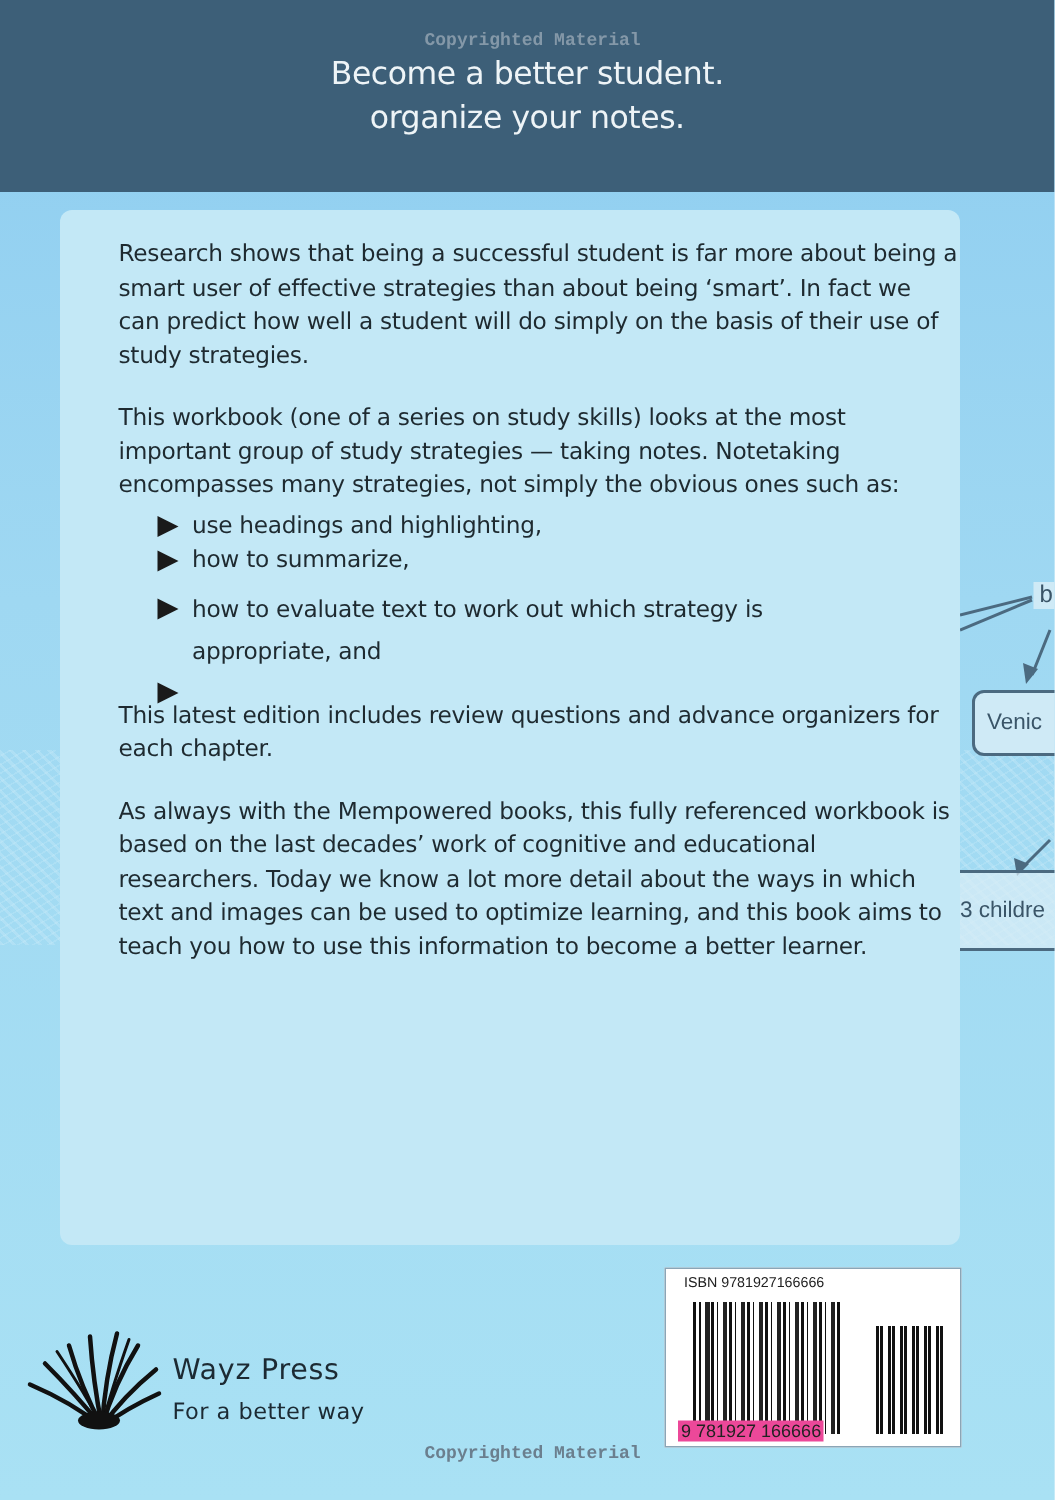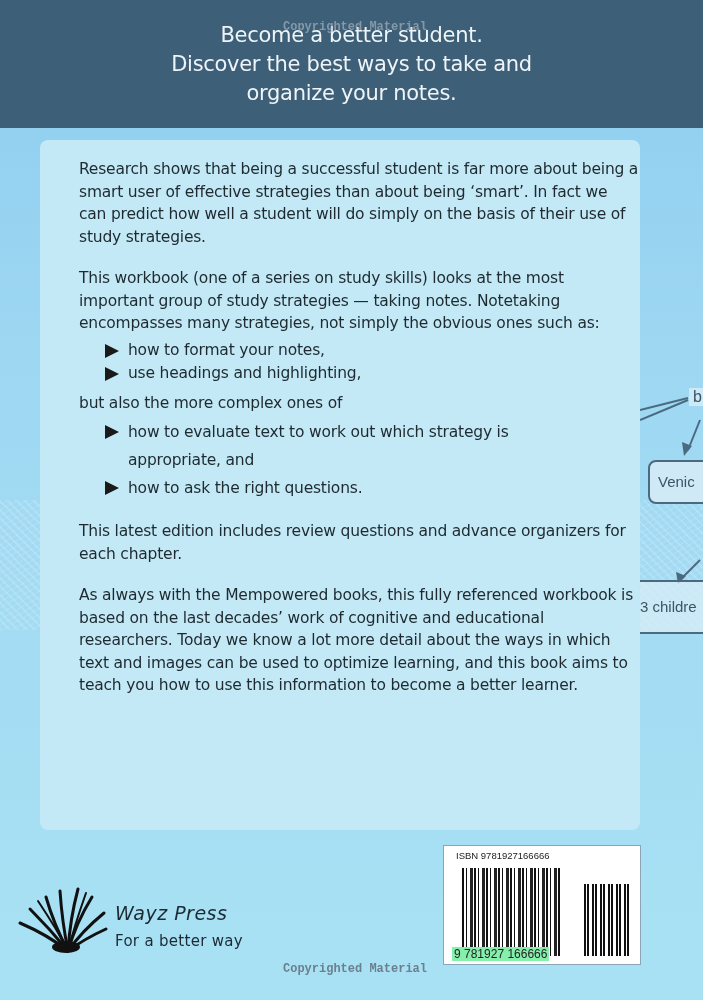--- a/index.html
+++ b/index.html
@@ -28,32 +28,31 @@
     .map .box{position:absolute;left:8px;top:90px;width:70px;height:40px;border:2px solid #4b6a80;border-radius:8px;background:#cfeaf6;color:#3a5568;font-size:15px;line-height:40px;padding-left:8px;font-family:"Liberation Sans",sans-serif;}
     .map .b{position:absolute;left:49px;top:18px;background:#cfeaf6;color:#3a5568;font-size:16px;padding:0 4px;font-family:"Liberation Sans",sans-serif;}
     .map .children{position:absolute;left:0;top:210px;width:70px;color:#3a5568;font-size:15px;font-family:"Liberation Sans",sans-serif;border-top:2px solid #4b6a80;border-bottom:2px solid #4b6a80;height:50px;line-height:50px;background:rgba(220,238,246,0.7);}
     .barcode{position:absolute;left:443px;top:845px;width:196px;height:118px;background:#ffffff;border:1px solid #8ba5b6;}
     .barcode .isbn{position:absolute;left:12px;top:4px;font-size:9.5px;color:#222;font-family:"Liberation Sans",sans-serif;}
     .barcode .price{position:absolute;left:140px;top:16px;font-size:12px;color:#222;font-family:"Liberation Sans",sans-serif;margin-top:27px;}
     .barcode .bars{position:absolute;left:18px;top:22px;width:100px;height:88px;
       background:repeating-linear-gradient(90deg,#111 0 2px,#fff 2px 4px,#111 4px 5px,#fff 5px 8px,#222 8px 11px,#fff 11px 12px);}
     .barcode .bars2{position:absolute;left:140px;top:38px;width:46px;height:72px;
       background:repeating-linear-gradient(90deg,#111 0 2px,#fff 2px 3px,#111 3px 5px,#fff 5px 8px);}
-    .barcode .digits{position:absolute;left:8px;top:101px;font-size:12px;color:#222;background:#86efac;padding:0 2px;font-family:"Liberation Sans",sans-serif;}
+    .barcode .digits{position:absolute;left:8px;top:101px;font-size:12px;color:#222;background:#ec4899;padding:0 2px;font-family:"Liberation Sans",sans-serif;}
     .logo{position:absolute;left:18px;top:885px;width:90px;height:70px;}
-    .press-name{position:absolute;left:115px;top:902px;font-size:19px;font-style:italic;color:#1c2a33;letter-spacing:0.5px;}
+    .press-name{position:absolute;left:115px;top:902px;font-size:19px;color:#1c2a33;letter-spacing:0.5px;}
     .press-tag{position:absolute;left:115px;top:932px;font-size:15px;color:#1c2a33;letter-spacing:0.3px;}
   </style>
 </head>
 <body>
 
 <div class="header">
   <span class="wm wm-top">Copyrighted Material</span>
   <div class="line">Become a better student.</div>
-  <div class="line">Discover the best ways to take and</div>
   <div class="line">organize your notes.</div>
 </div>
 
 <div class="speckle"></div>
 
 <div class="map">
   <svg width="63" height="260" style="position:absolute;left:0;top:0">
     <line x1="0" y1="50" x2="48" y2="30" stroke="#4b6a80" stroke-width="2"></line>
     <line x1="0" y1="40" x2="48" y2="28" stroke="#4b6a80" stroke-width="2"></line>
     <line x1="60" y1="50" x2="48" y2="80" stroke="#4b6a80" stroke-width="2"></line>
@@ -66,27 +65,26 @@
   <div class="box">Venic</div>
   <div class="children">3 childre</div>
 </div>
 
 <div class="panel"></div>
 
 <div class="body-text">
   <p>Research shows that being a successful student is far more about being a smart user of effective strategies than about being ‘smart’. In fact we can predict how well a student will do simply on the basis of their use of study strategies.</p>
   <p style="margin-bottom:2px">This workbook (one of a series on study skills) looks at the most important group of study strategies — taking notes. Notetaking encompasses many strategies, not simply the obvious ones such as:</p>
   <ul>
-    <li><span class="arrow"></span><span>how to format your notes,</span></li>
     <li><span class="arrow"></span><span>use headings and highlighting,</span></li>
+    <li><span class="arrow"></span><span>how to summarize,</span></li>
   </ul>
-  <p style="margin-bottom:2px">but also the more complex ones of</p>
   <ul class="second" style="margin-bottom:18px;width:440px">
     <li><span class="arrow"></span><span>how to evaluate text to work out which strategy is appropriate, and</span></li>
-    <li><span class="arrow"></span><span>how to ask the right questions.</span></li>
+    <li><span class="arrow"></span></li>
   </ul>
   <p>This latest edition includes review questions and advance organizers for each chapter.</p>
   <p>As always with the Mempowered books, this fully referenced workbook is based on the last decades’ work of cognitive and educational researchers. Today we know a lot more detail about the ways in which text and images can be used to optimize learning, and this book aims to teach you how to use this information to become a better learner.</p>
 </div>
 
 <div class="barcode">
   <span class="isbn">ISBN 9781927166666</span>
   <span class="price">90000</span>
   <div class="bars"></div>
   <div class="bars2"></div>

